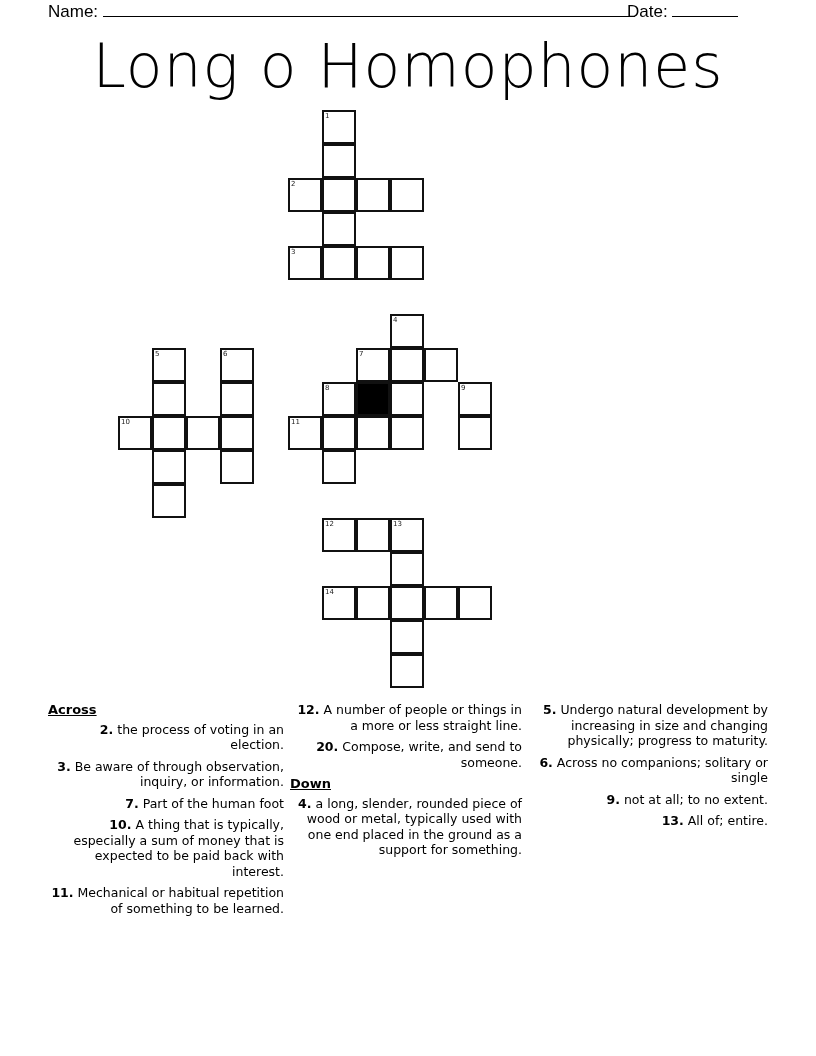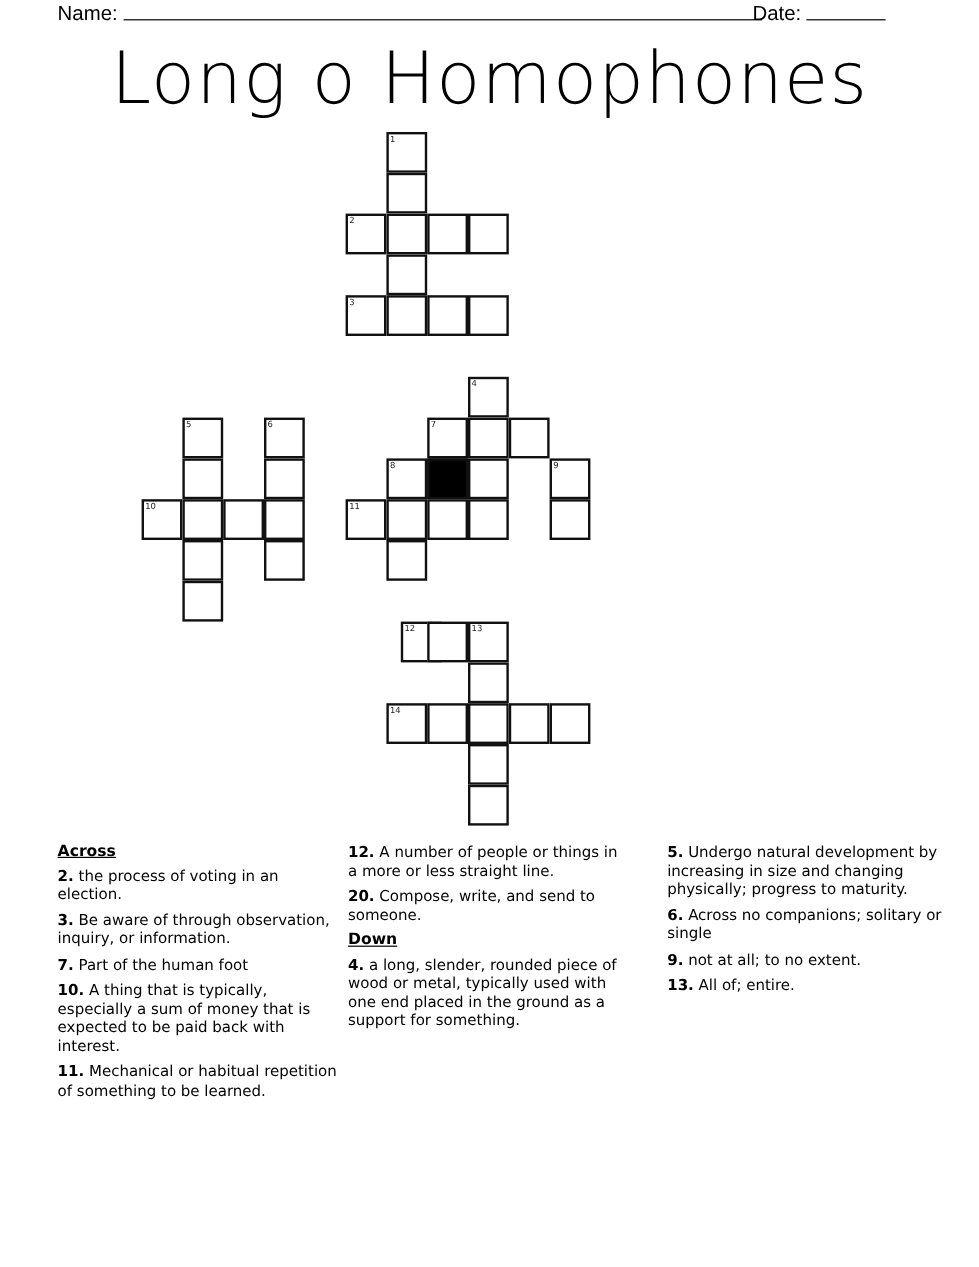--- a/index.html
+++ b/index.html
@@ -7,25 +7,25 @@
   .hdr { position:absolute; top:0; left:48px; font-family:"Liberation Sans", sans-serif; font-size:17px; line-height:20px; white-space:nowrap; }
   .hdr .line { display:inline-block; border-bottom:1px solid #000; height:16px; vertical-align:baseline; }
   .date { position:absolute; top:0; left:627px; font-family:"Liberation Sans", sans-serif; font-size:17px; line-height:20px; white-space:nowrap; }
   .title { position:absolute; top:36px; left:0; width:816px; text-align:center; font-family:"DejaVu Sans", sans-serif; font-weight:200; font-size:60px; letter-spacing:1px; line-height:60px; }
   .grid { position:absolute; left:0; top:0; width:816px; height:700px; }
   .cell { position:absolute; width:34px; height:34px; box-sizing:border-box; border:2px solid #111; background:#fff; }
   .cell.black { background:#000; }
   .cell .num { position:absolute; top:0; left:1px; font-size:7px; line-height:8px; font-family:"DejaVu Sans", sans-serif; color:#222; }
   .clues { position:absolute; top:702px; font-family:"DejaVu Sans", sans-serif; font-size:12.5px; line-height:15.5px; }
   .clues .head { text-decoration:underline; font-weight:bold; margin-bottom:4px; font-size:13px; }
-  .clues .clue { margin-bottom:6px; }
+  .clues .clue { margin-bottom:6px;text-align:right; }
   .clues .clue b { font-weight:bold; }
   .col1 { left:48px; width:236px; }
   .col2 { left:290px; width:232px; }
-  .col3 { left:556px; width:236px; }
+  .col3 { left:532px; width:236px; }
 </style>
 </head>
 <body>
 
 <div class="hdr">
   <span>Name:</span>
   <span class="line" style="width:532px;"></span>
 </div>
 <div class="date">
   <span>Date:</span>
@@ -86,21 +86,21 @@
       <span class="num">11</span>
     </div>
     <div class="cell" style="left: 322px; top: 416px;"></div>
     <div class="cell" style="left: 356px; top: 416px;"></div>
     <div class="cell" style="left: 390px; top: 416px;"></div>
     <div class="cell" style="left: 458px; top: 416px;"></div>
     <div class="cell" style="left: 152px; top: 450px;"></div>
     <div class="cell" style="left: 220px; top: 450px;"></div>
     <div class="cell" style="left: 322px; top: 450px;"></div>
     <div class="cell" style="left: 152px; top: 484px;"></div>
-    <div class="cell" style="left: 334px; top: 518px;">
+    <div class="cell" style="left: 322px; top: 518px;">
       <span class="num">12</span>
     </div>
     <div class="cell" style="left: 356px; top: 518px;"></div>
     <div class="cell" style="left: 390px; top: 518px;">
       <span class="num">13</span>
     </div>
     <div class="cell" style="left: 390px; top: 552px;"></div>
     <div class="cell" style="left: 322px; top: 586px;">
       <span class="num">14</span>
     </div>

